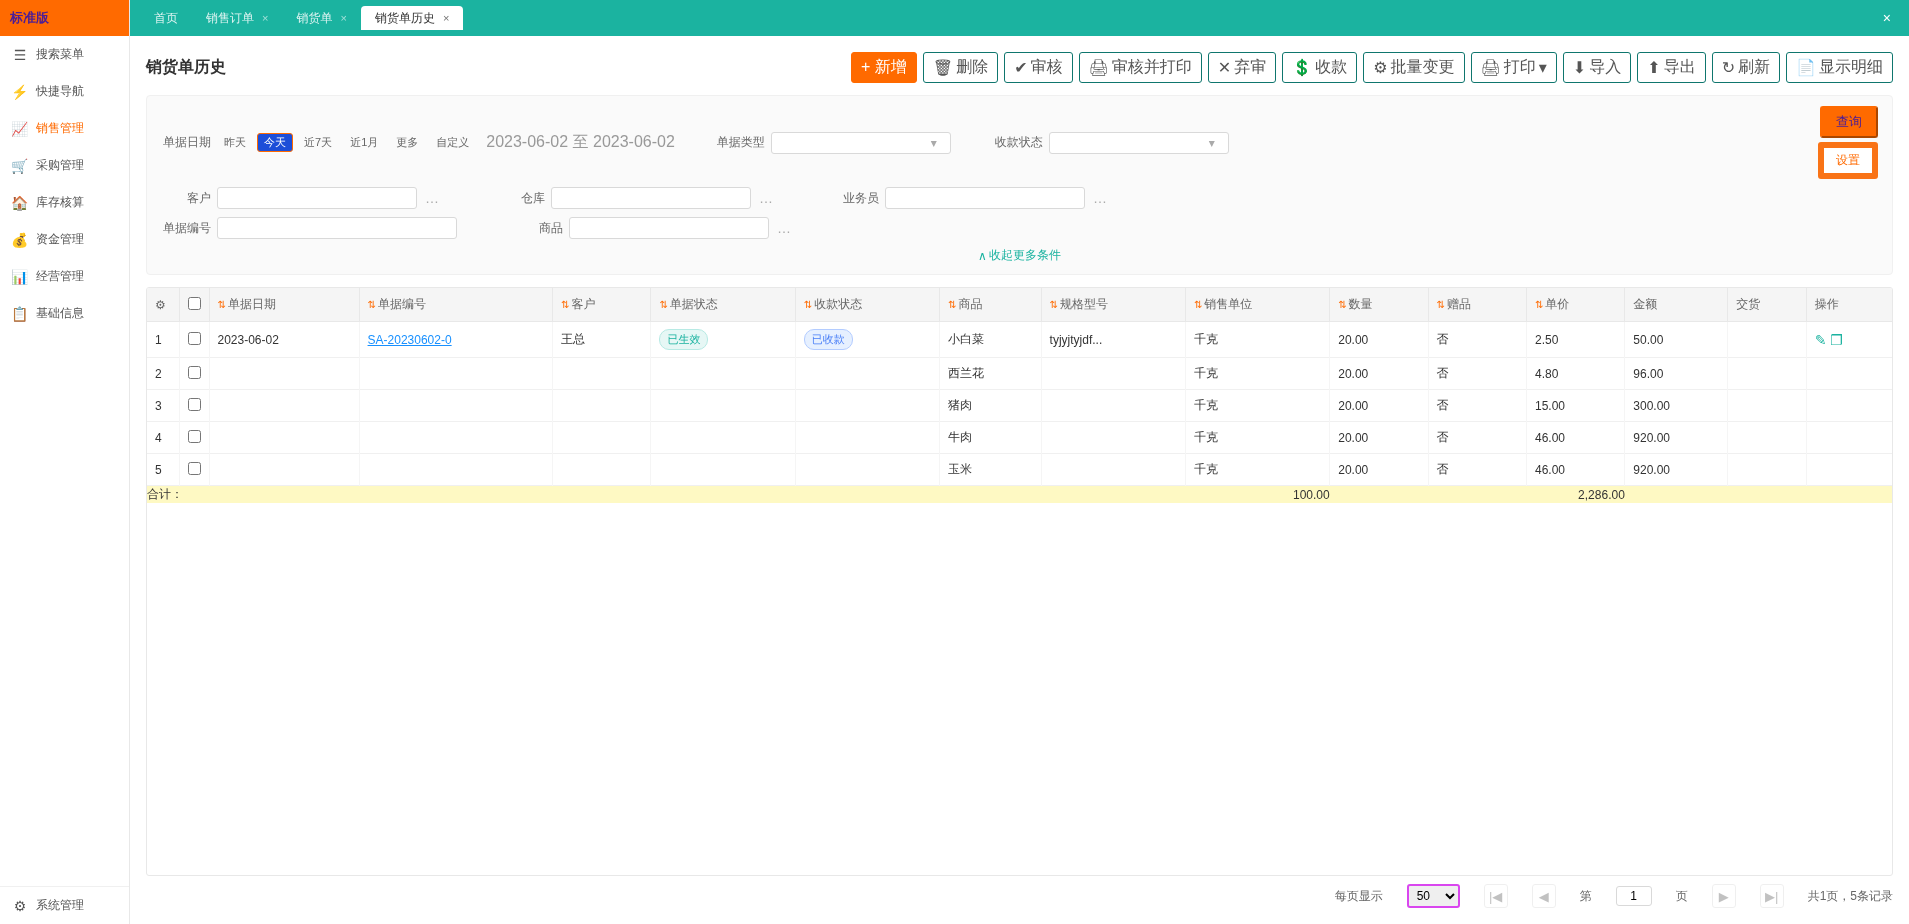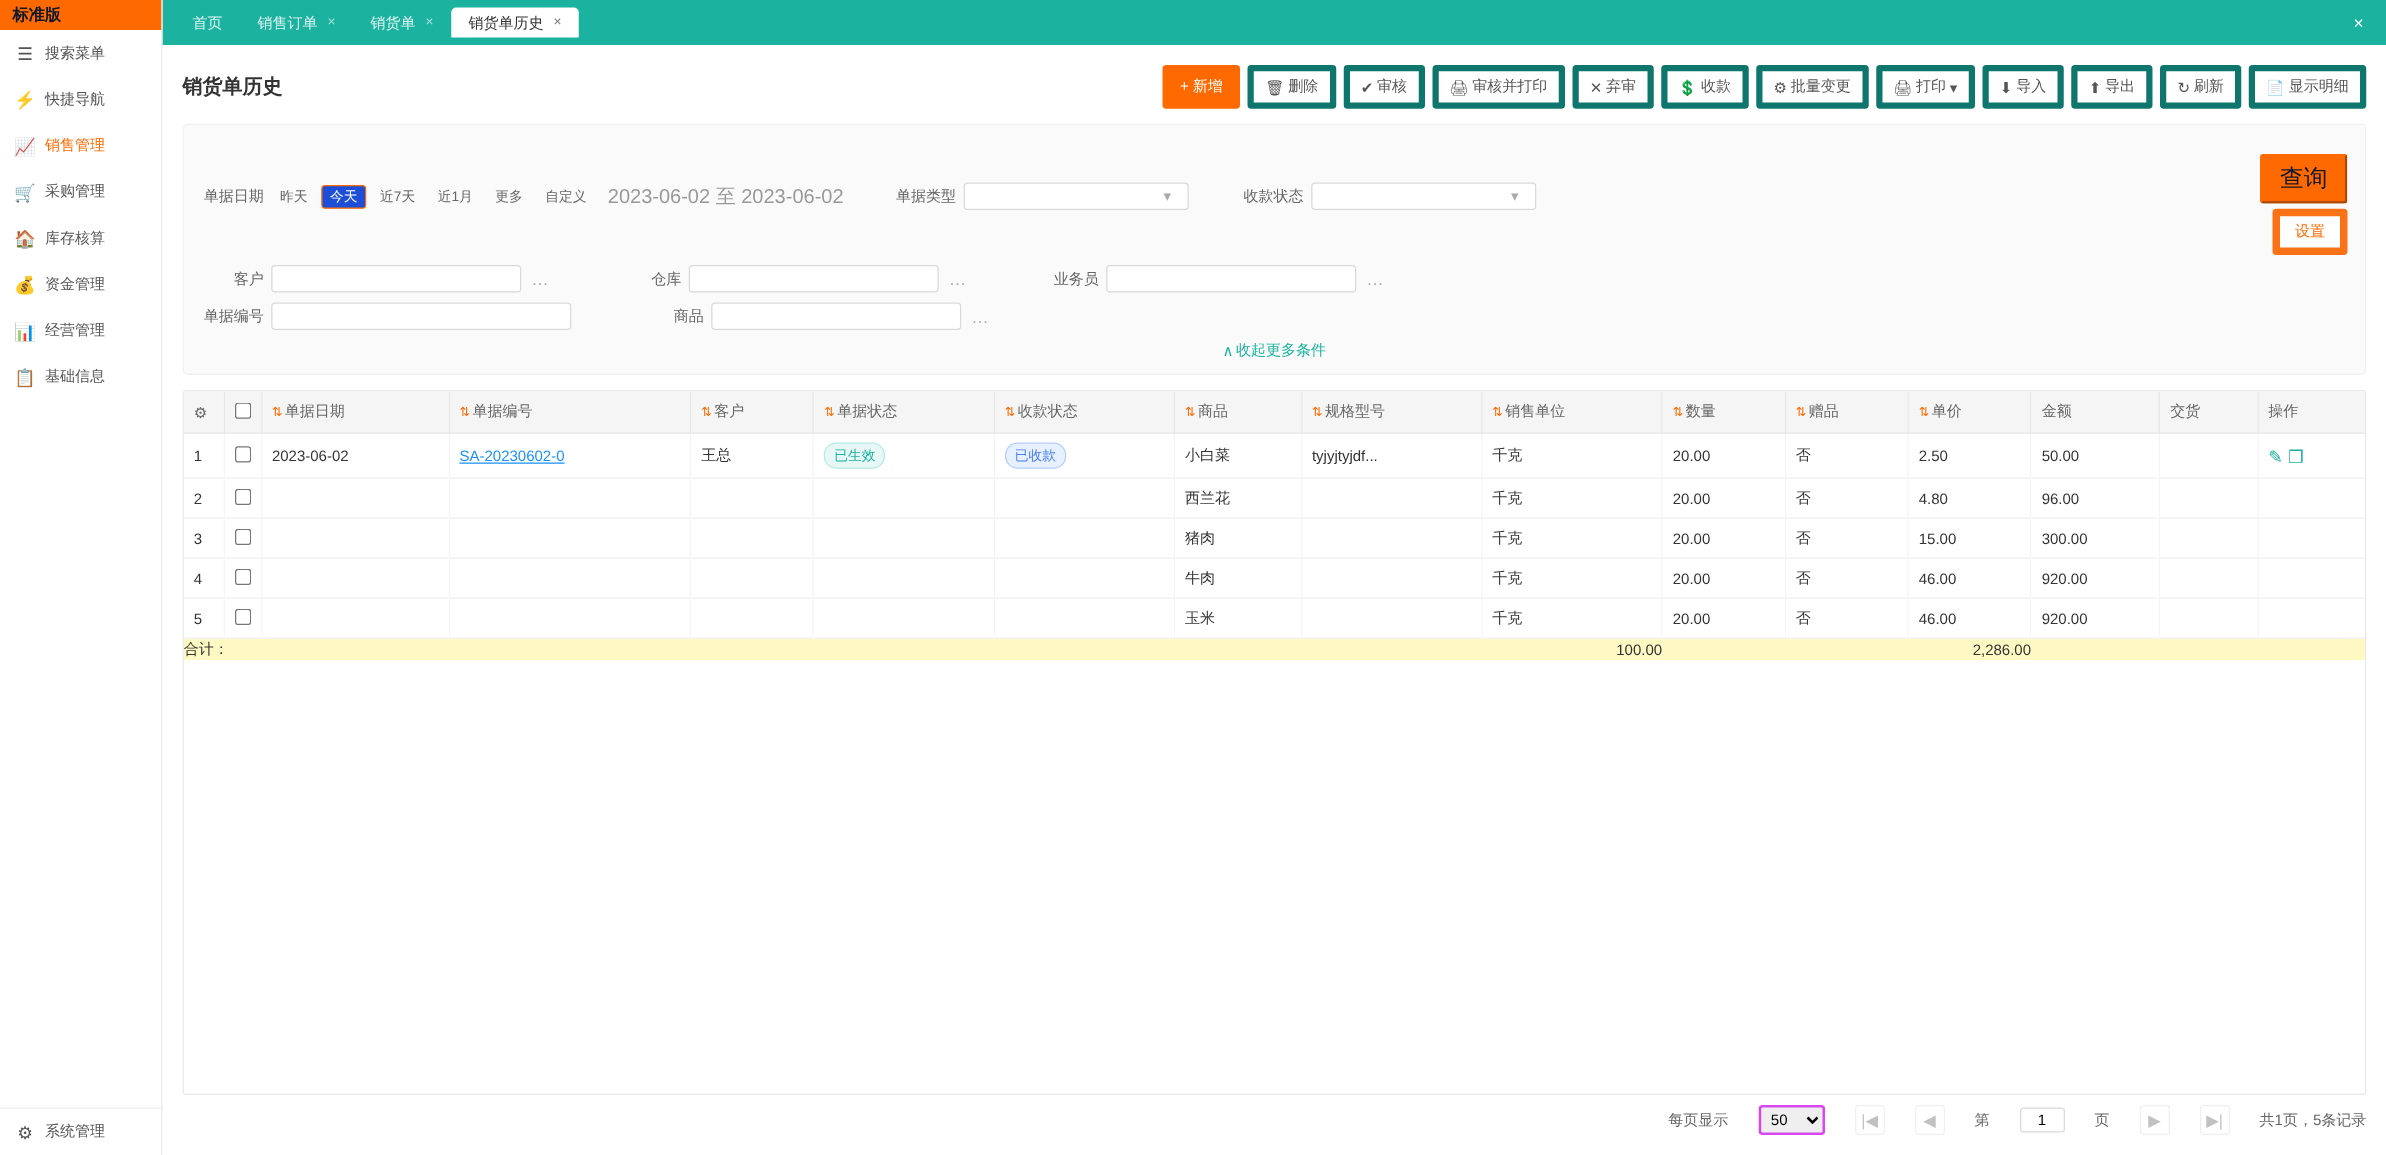--- a/index.html
+++ b/index.html
@@ -1,20 +1,20 @@
 <!DOCTYPE html>
 <html><head>
   <meta charset="utf-8">
   <style>
     * { box-sizing: border-box; margin: 0; padding: 0; }
     body { font-family: "Microsoft YaHei", Arial, sans-serif; font-size: 12px; color: #333; background: #f5f5f5; display: flex; height: 924px; overflow: hidden; }
 
     
     .sidebar { width: 130px; background: #fff; border-right: 1px solid #e8e8e8; display: flex; flex-direction: column; height: 100%; }
-    .sidebar-logo { height: 24px; background: #ff6a00; display: flex; align-items: center; padding: 0 10px; color: #0f172a; font-size: 13px; font-weight: bold; }
+    .sidebar-logo { height: 36px; background: #ff6a00; display: flex; align-items: center; padding: 0 10px; color: #4c1d95; font-size: 13px; font-weight: bold; }
     .sidebar-item { display: flex; align-items: center; padding: 10px 12px; cursor: pointer; color: #555; font-size: 12px; gap: 8px; }
     .sidebar-item.active { color: #ff6a00; }
     .sidebar-icon { width: 16px; height: 16px; display: inline-flex; align-items: center; justify-content: center; font-size: 14px; }
     .sidebar-bottom { margin-top: auto; border-top: 1px solid #f0f0f0; }
     .sidebar-bottom-item { display: flex; align-items: center; padding: 10px 12px; cursor: pointer; color: #555; font-size: 12px; gap: 8px; }
 
     
     .main { flex: 1; display: flex; flex-direction: column; overflow: hidden; }
 
     
@@ -24,21 +24,21 @@
     .topbar-tab .close-x { margin-left: 4px; font-size: 11px; opacity: 0.7; }
     .topbar-close { margin-left: auto; color: #fff; cursor: pointer; font-size: 14px; padding: 0 8px; }
 
     
     .content { flex: 1; overflow-y: auto; background: #fff; padding: 16px; display: flex; flex-direction: column; }
 
     
     .page-header { display: flex; align-items: center; justify-content: space-between; margin-bottom: 12px; }
     .page-title { font-size: 16px; font-weight: bold; color: #333; }
     .toolbar { display: flex; align-items: center; gap: 6px; flex-wrap: wrap; }
-    .btn { display: inline-flex; align-items: center; gap: 3px; padding: 4px 9px; border: 5px solid #0f766e; border-radius: 3px; cursor: pointer; font-size: 12px; background: #fff; color: #555; white-space: nowrap; }
+    .btn { display: inline-flex; align-items: center; gap: 3px; padding: 4px 9px; border: 1px solid #0f766e; border-radius: 3px; cursor: pointer; font-size: 16px; background: #fff; color: #555; white-space: nowrap; }
     .btn-primary { background: #ff6a00; border-color: #ff6a00; color: #fff; }
 
     
     .filter-area { background: #fafafa; border: 1px solid #f0f0f0; border-radius: 4px; padding: 10px 14px; margin-bottom: 12px; }
     .filter-row { display: flex; align-items: center; gap: 16px; margin-bottom: 8px; flex-wrap: wrap; }
     .filter-row:last-child { margin-bottom: 0; }
     .filter-item { display: flex; align-items: center; gap: 6px; }
     .filter-label { color: #666; font-size: 12px; white-space: nowrap; min-width: 50px; text-align: right; }
     .filter-input { border: 1px solid #d9d9d9; border-radius: 3px; padding: 3px 8px; font-size: 12px; width: 160px; color: #333; background: #fff; }
     .filter-input-wide { width: 220px; }
@@ -74,21 +74,21 @@
     .page-size-select { border: 2px solid #d946ef; border-radius: 3px; padding: 2px 4px; font-size: 12px; }
     .page-nav-btn { width: 24px; height: 24px; border: 1px solid #d9d9d9; border-radius: 3px; cursor: pointer; display: flex; align-items: center; justify-content: center; font-size: 13px; background: #fff; color: #666; }
     .page-nav-btn.disabled { opacity: 0.4; cursor: default; }
     .page-input { border: 1px solid #d9d9d9; border-radius: 3px; width: 36px; text-align: center; padding: 2px 4px; font-size: 12px; }
     .page-info { color: #666; font-size: 12px; }
 
     
     .tfoot-row td { background: #fef9c3; font-weight: normal; }
 
     
-    .btn-query { background: #ff6a00; border-color: #ff6a00; color: #0f172a; padding: 5px 14px; font-size: 19px; border-radius: 3px; cursor: pointer; margin-top: 13px; }
+    .btn-query { background: #ff6a00; border-color: #ff6a00; color: #4c1d95; padding: 5px 14px; font-size: 13px; border-radius: 3px; cursor: pointer; }
     .btn-settings { background: #fff; border: 6px solid #f97316; color: #ff6a00; padding: 4px 12px; font-size: 12px; border-radius: 3px; cursor: pointer; }
   </style>
 </head>
 <body>
 
 <div class="sidebar">
   <div class="sidebar-logo">标准版</div>
   <div class="sidebar-item">
     <span class="sidebar-icon">☰</span>
     <span>搜索菜单</span>

